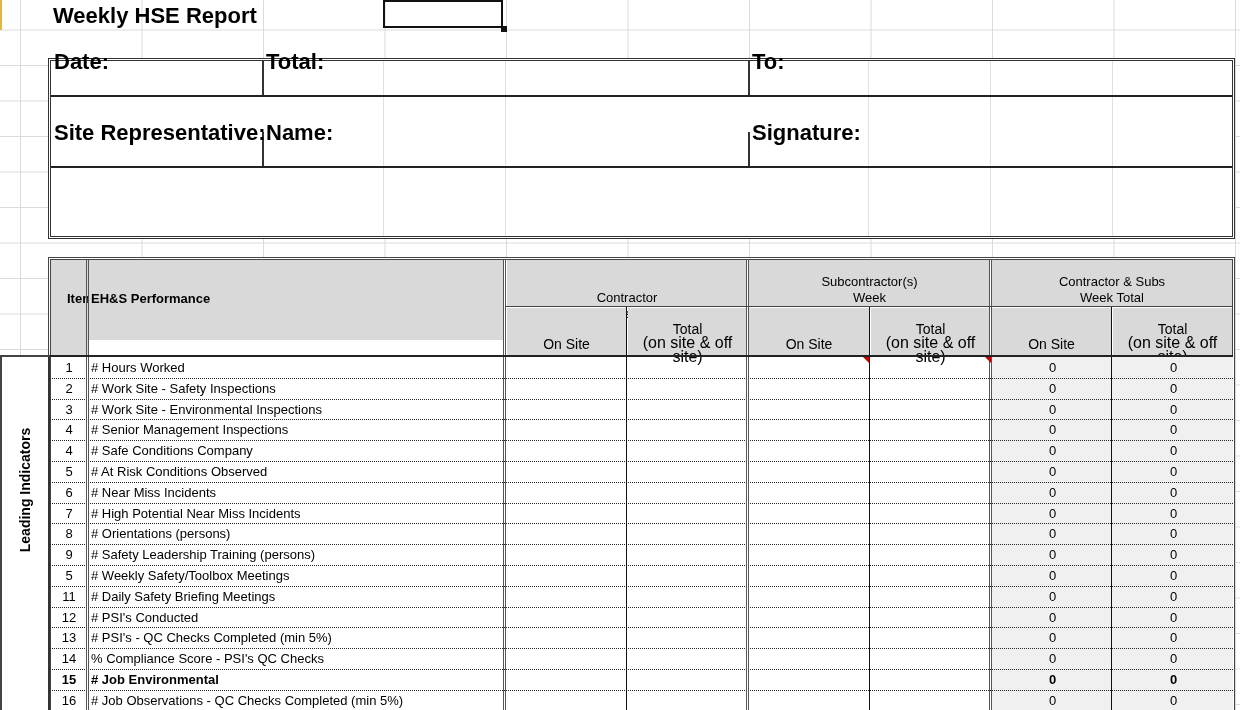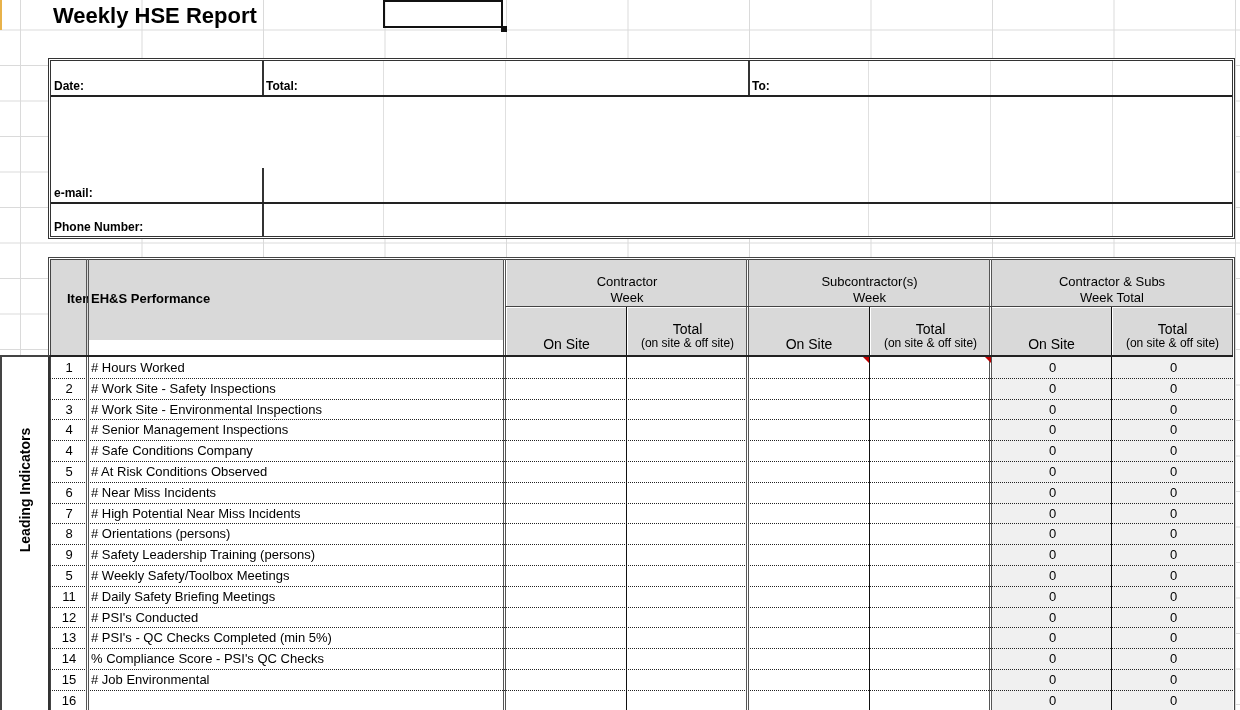--- a/index.html
+++ b/index.html
@@ -12,28 +12,28 @@
     background-size: 121.5px 100%, 100% 35.5px; background-position: 20px 0, 0 -6px; }
   .gutter-mark { position:absolute; left:0; top:0; width:2px; height:30px; background:#e8b24a; }
   .abs { position:absolute; }
   .title { left:53px; top:3px; font-size:22px; font-weight:bold; }
   .sel-cell { left:383px; top:0px; width:120px; height:28px; border:2px solid #111; box-sizing:border-box; }
   .sel-handle { left:501px; top:26px; width:6px; height:6px; background:#111; }
 
   
   .info { left:48px; top:58px; width:1187px; height:181px; border:3px double #333; box-sizing:border-box; background:#fff; }
   .info .row { position:absolute; left:0; right:0; border-bottom:2px solid #222; }
-  .info .lbl { position:absolute; bottom:2px; font-size:12px; font-weight:bold; }
+  .info .lbl { position:absolute; bottom:20px; font-size:22px; font-weight:bold; }
   .info .vline { position:absolute; top:0; bottom:0; border-left:2px solid #333; }
   .info .gl { position:absolute; top:0; bottom:0; border-left:1px solid #e0e0e0; }
 
   
   .tbl { left:48px; top:257px; width:1187px; height:460px; border:3px double #444; box-sizing:border-box; background:#fff; }
   .hdr { position:absolute; background:#d9d9d9; font-weight:bold; font-size:13px; text-align:center; }
-  .hdr .sub { font-size:12px; display:block; }
+  .hdr .sub { font-size:16px; display:block; }
   .side { left:0px; top:355px; width:50px; height:360px; border:2px solid #444; border-right:2px solid #333; box-sizing:border-box; background:#fff; }
   .side-label { position:absolute; left:25px; top:490px; transform:translate(-50%,-50%) rotate(-90deg); font-weight:bold; font-size:14px; white-space:nowrap; }
   .drow { position:absolute; left:50px; width:1183px; height:20.8px; border-bottom:1px dotted #222; font-size:13px; }
   .drow .num { position:absolute; left:0; width:38px; text-align:center; top:3px; }
   .drow .desc { position:absolute; left:41px; top:3px; }
   .drow .tot { position:absolute; width:121px; text-align:center; top:3px; }
   .tot-bg { position:absolute; top:357px; height:353px; background:#f0f0f0; }
   .vl { position:absolute; border-left:1px solid #111; }
   .vl2 { position:absolute; border-left:3px double #555; }
   .note-tri { position:absolute; width:0; height:0; border-top:6px solid #c00000; border-left:6px solid transparent; }
@@ -55,41 +55,40 @@
   <div class="gl" style="left:939px"></div>
   <div class="gl" style="left:1061px"></div>
 
   <div class="row" style="top:0;height:34px;">
     <div class="vline" style="left:211px"></div>
     <div class="vline" style="left:697px"></div>
     <span class="lbl" style="left:3px">Date:</span>
     <span class="lbl" style="left:215px">Total:</span>
     <span class="lbl" style="left:701px">To:</span>
   </div>
-  <div class="row" style="top:107px;height:34px;">
+  <div class="row" style="top:71px;height:34px;">
     <div class="vline" style="left:211px"></div>
-    <span class="lbl" style="left:3px">e-mail:</span>
-  </div>
-  <div class="row" style="top:143px;height:32px;border-bottom:none;">
-    <div class="vline" style="left:211px"></div>
-    <span class="lbl" style="left:3px">Phone Number:</span>
+    <div class="vline" style="left:697px"></div>
+    <span class="lbl" style="left:3px">Site Representative:</span>
+    <span class="lbl" style="left:215px">Name:</span>
+    <span class="lbl" style="left:701px">Signature:</span>
   </div>
 </div>
 
 <div class="abs tbl"></div>
 
 <div class="hdr" style="left:51px;top:260px;width:37px;height:96px;">
   <span style="position:absolute;left:3px;top:31px;margin-left:13px;">Item</span>
 </div>
 <div class="hdr" style="left:89px;top:260px;width:414px;height:80px;text-align:left;">
   <span style="position:absolute;left:2px;top:31px;">EH&amp;S Performance</span>
 </div>
 
 <div class="hdr" style="left:507px;top:260px;width:240px;height:47px;font-weight:normal;">
-  <div style="padding-top:14px;line-height:16px;"><span>Contractor</span><br><span>Week</span></div>
+  <div style="padding-top:30px;line-height:16px;"><span>Contractor</span><br><span>Week</span></div>
 </div>
 <div class="hdr" style="left:749px;top:260px;width:241px;height:47px;font-weight:normal;">
   <div style="padding-top:14px;line-height:16px;"><span>Subcontractor(s)</span><br><span>Week</span></div>
 </div>
 <div class="hdr" style="left:992px;top:260px;width:240px;height:47px;font-weight:normal;">
   <div style="padding-top:14px;line-height:16px;"><span>Contractor &amp; Subs</span><br><span>Week Total</span></div>
 </div>
 
 <div class="hdr" style="left:507px;top:308px;width:119px;height:48px;font-weight:normal;">
     <span style="position:absolute;left:0;right:0;top:28px;font-size:14px;">On Site</span>
@@ -199,28 +198,29 @@
       <span class="desc"># PSI's - QC Checks Completed (min 5%)</span>
       <span class="tot" style="left:942px">0</span>
       <span class="tot" style="left:1063px">0</span>
     </div>
     <div class="drow" style="top: 648.2px;">
       <span class="num">14</span>
       <span class="desc">% Compliance Score - PSI's QC Checks</span>
       <span class="tot" style="left:942px">0</span>
       <span class="tot" style="left:1063px">0</span>
     </div>
-    <div class="drow" style="top: 669px;">
+    <div class="drow" style="top: 669px; font-weight: bold;">
       <span class="num">15</span>
       <span class="desc"># Job Environmental</span>
       <span class="tot" style="left:942px">0</span>
       <span class="tot" style="left:1063px">0</span>
     </div>
     <div class="drow" style="top: 689.8px;">
       <span class="num">16</span>
+      <span class="desc"># Job Observations - QC Checks Completed (min 5%)</span>
       <span class="tot" style="left:942px">0</span>
       <span class="tot" style="left:1063px">0</span>
     </div>
   </div>
 
 <div class="vl2" style="left:86px;top:259px;height:451px;"></div>
 <div class="vl2" style="left:503px;top:259px;height:451px;"></div>
 <div class="vl" style="left:626px;top:307px;height:403px;"></div>
 <div class="vl2" style="left:746px;top:259px;height:451px;"></div>
 <div class="vl" style="left:869px;top:307px;height:403px;"></div>

